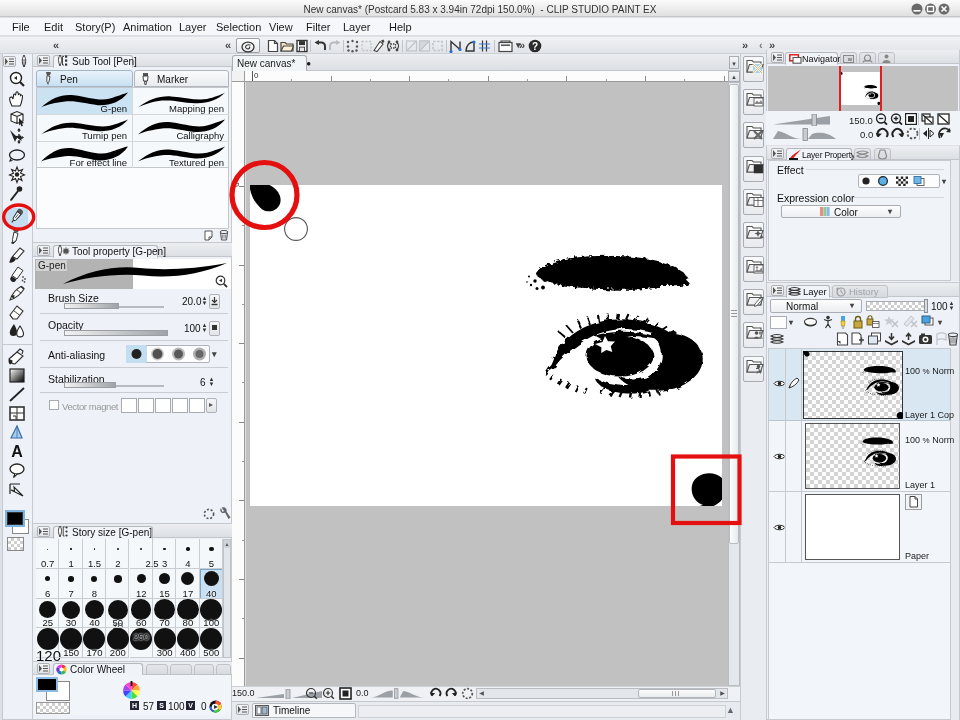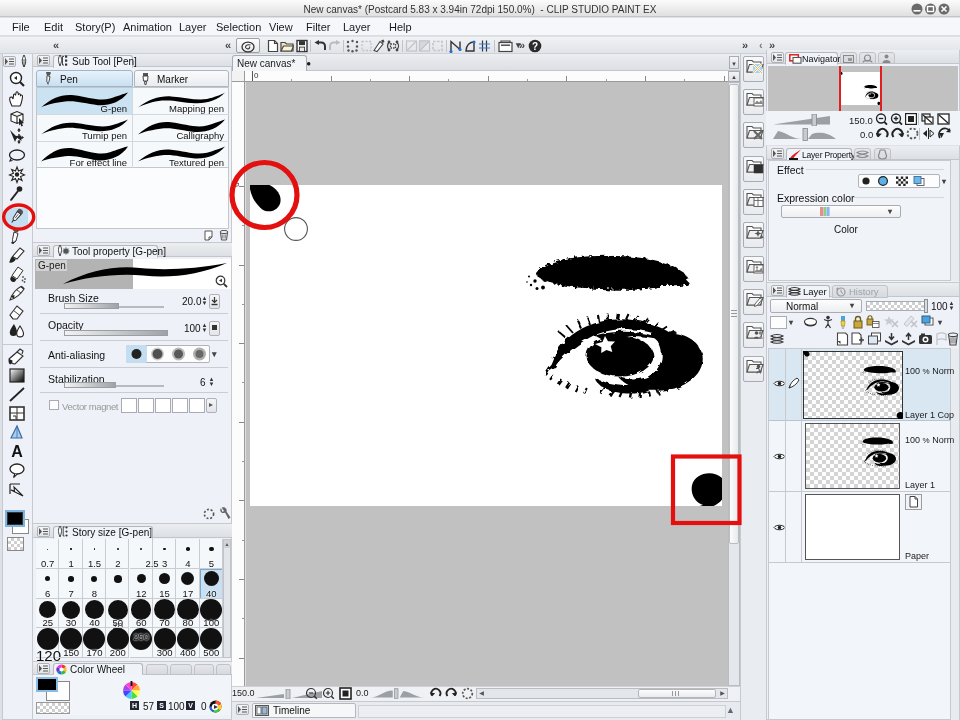--- a/index.html
+++ b/index.html
@@ -1046,21 +1046,21 @@
   </svg>
 <div class="chev" style="left:942px;top:177px;font-size:8px;">▾</div>
 <div class="lbl" style="left:777px;top:192px;font-size:10.5px;">Expression color</div>
 <div class="hr" style="left:853px;top:197px;width:91px;background:#d4d8dd;"></div>
 <div class="a" style="left:781px;top:205px;width:120px;height:13px;background:linear-gradient(#fdfdfd,#eceef1);border:1px solid #a9adb3;border-radius:2px;"></div>
 <svg class="a" style="left:820px;top:207px;" width="10" height="9" viewBox="0 0 10 9">
     <rect x="0" y="0" width="3" height="9" fill="#f08a8a"></rect>
     <rect x="3.3" y="0" width="3" height="9" fill="#8ad08a"></rect>
     <rect x="6.6" y="0" width="3" height="9" fill="#8ab4f0"></rect>
   </svg>
-<div class="lbl" style="left:834px;top:224px;">Color</div>
+<div class="lbl" style="left:834px;top:207px;">Color</div>
 <div class="chev" style="left:888px;top:207px;font-size:8px;">▾</div>
 
 <div class="rpanel" style="top:283px;height:437px;"></div>
 <div class="tabbar" style="left:767px;top:283px;width:192px;height:14px;"></div>
 <div class="mbtn" style="left:771px;top:285px;width:13px;height:11px;"></div>
 <svg class="a" style="left:773px;top:287px;" width="9" height="7" viewBox="0 0 9 7">
     <path d="M0,0 l3,3.5 L0,7 z" fill="#555"></path>
     <g stroke="#555" stroke-width="1">
       <path d="M4,1 h5 M4,3.5 h5 M4,6 h5"></path>
     </g>

